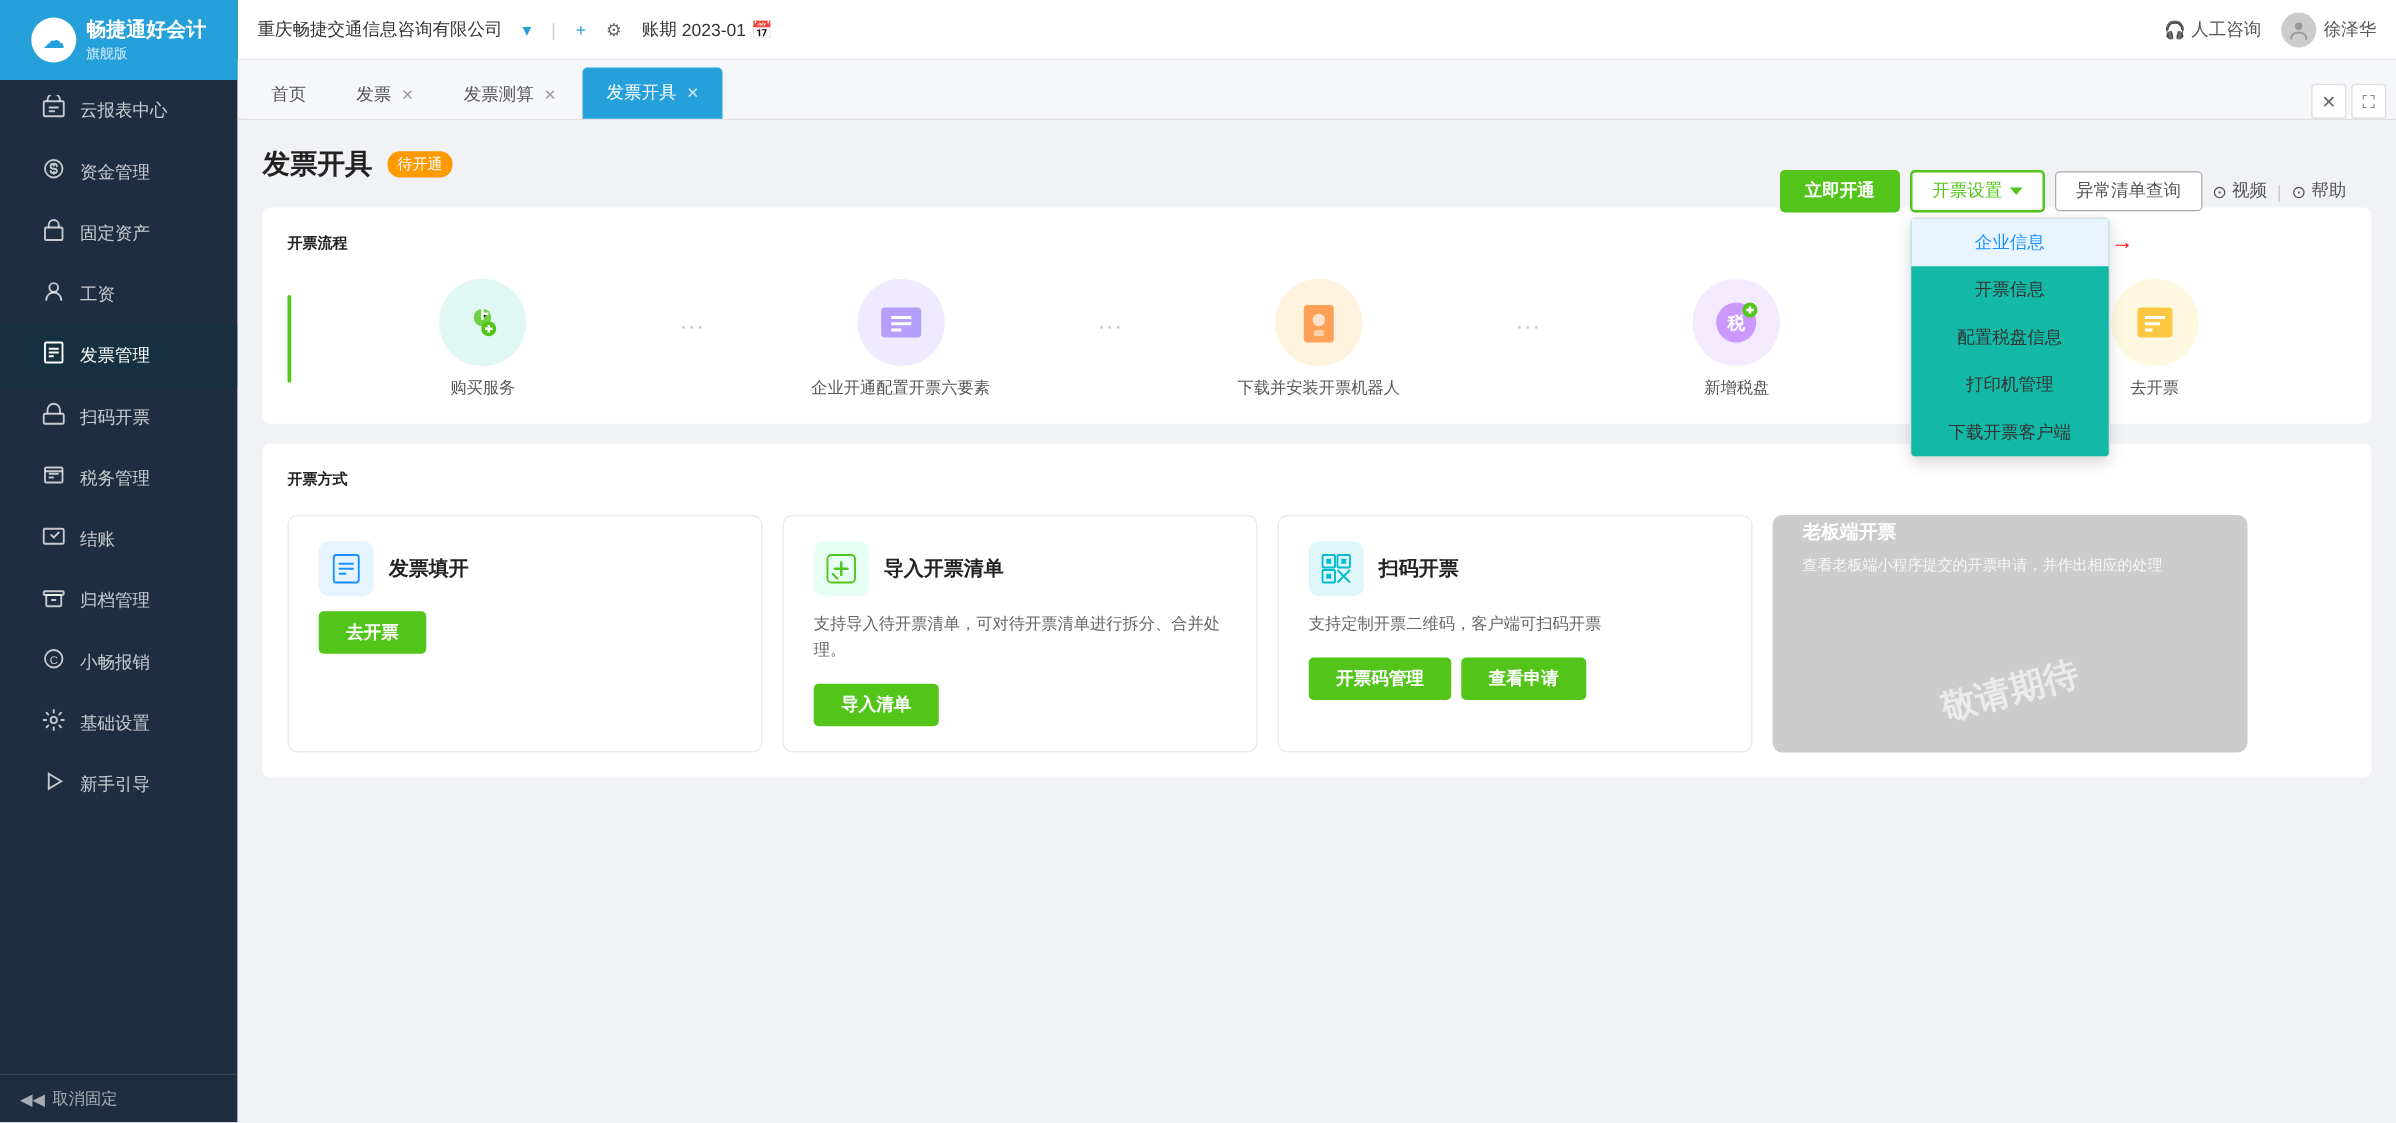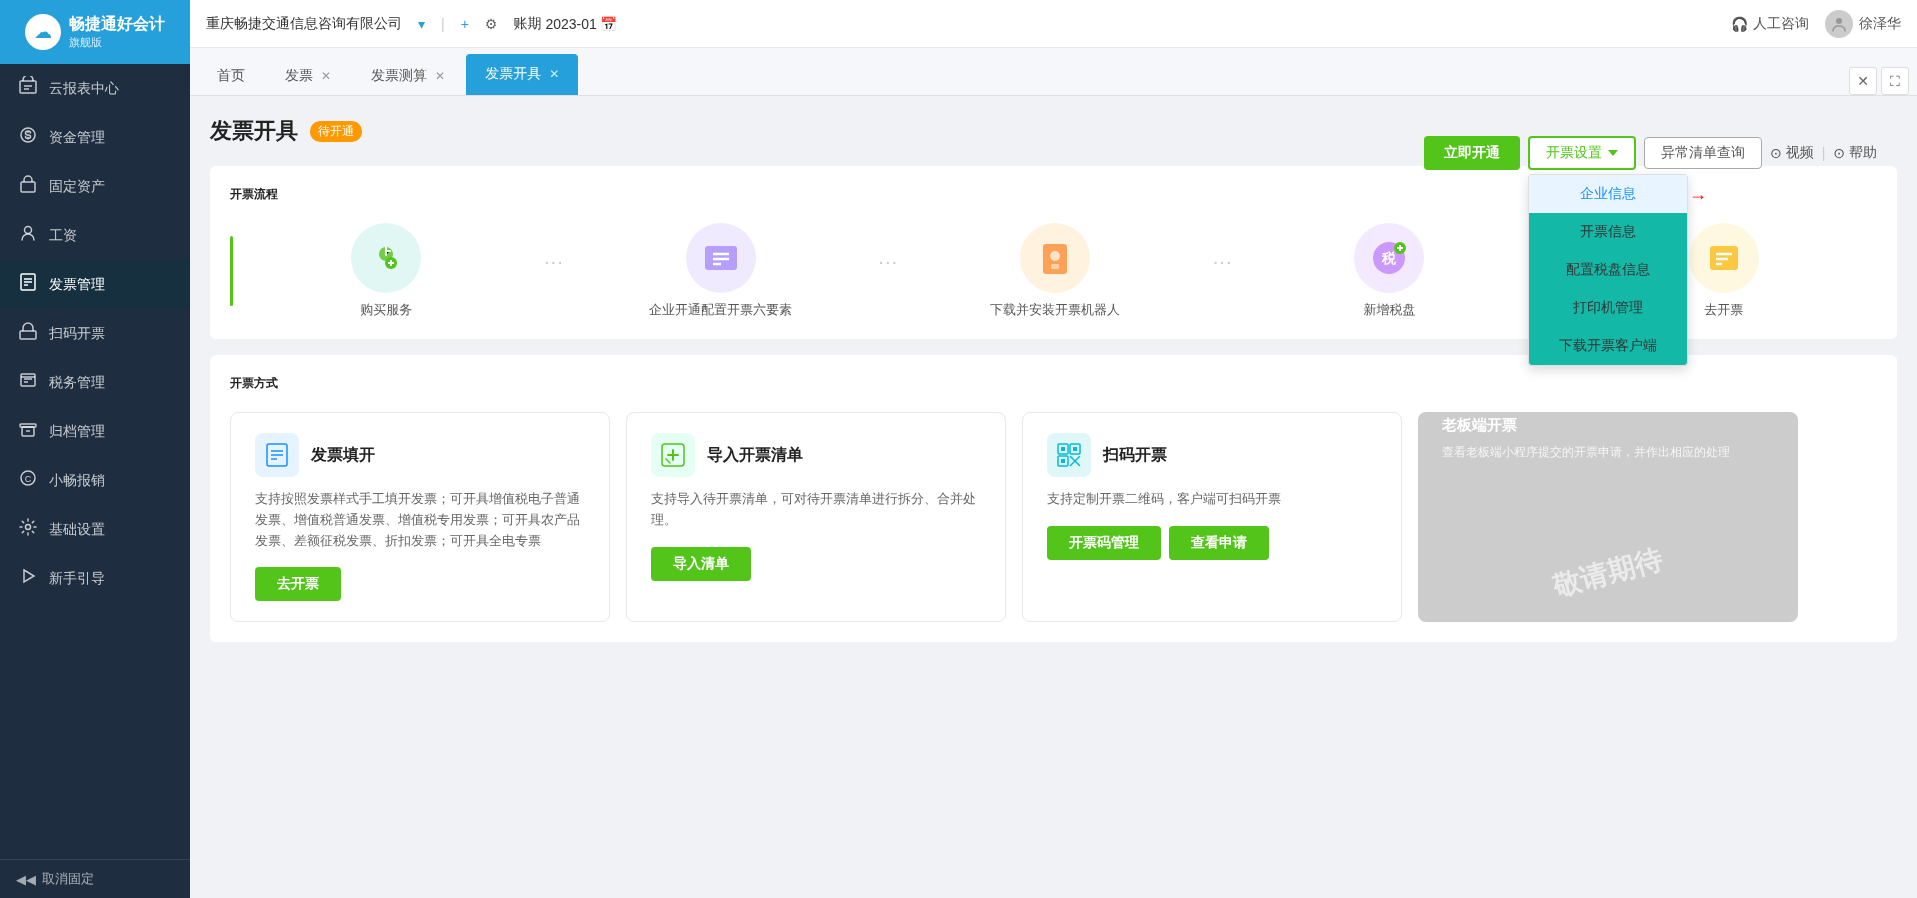--- a/index.html
+++ b/index.html
@@ -12,21 +12,21 @@
     
     
     .sidebar { width: 190px; background: #1e2d40; display: flex; flex-direction: column; flex-shrink: 0; height: 100%; }
     .sidebar-logo { height: 64px; background: #26a0da; display: flex; align-items: center; justify-content: center; gap: 8px; padding: 0 12px; flex-shrink: 0; }
     .sidebar-logo-icon { width: 36px; height: 36px; background: white; border-radius: 50%; display: flex; align-items: center; justify-content: center; font-size: 18px; color: #26a0da; }
     .sidebar-logo-text { color: white; font-size: 16px; font-weight: bold; }
     .sidebar-logo-sub { color: rgba(255,255,255,0.8); font-size: 11px; }
     .sidebar-scroll { flex: 1; overflow-y: auto; overflow-x: hidden; }
     .sidebar-scroll::-webkit-scrollbar { width: 4px; }
     .sidebar-scroll::-webkit-scrollbar-thumb { background: rgba(255,255,255,0.2); border-radius: 2px; }
-    .sidebar-item { display: flex; align-items: center; gap: 10px; padding: 12px 17px; color: rgba(255,255,255,0.75); cursor: pointer; transition: background 0.2s; }
+    .sidebar-item { display: flex; align-items: center; gap: 10px; padding: 12px 32px; color: rgba(255,255,255,0.75); cursor: pointer; transition: background 0.2s; }
     .sidebar-item.active { background: #163040; color: white; }
     .sidebar-item-icon { font-size: 18px; width: 22px; text-align: center; }
     .sidebar-item-label { font-size: 14px; }
     .sidebar-bottom { padding: 10px 16px; color: rgba(255,255,255,0.6); font-size: 13px; cursor: pointer; display: flex; align-items: center; gap: 6px; border-top: 1px solid rgba(255,255,255,0.1); }
 
     
     .content-area { flex: 1; display: flex; flex-direction: column; overflow: hidden; }
 
     
     .tab-bar { height: 48px; background: #f5f7fa; display: flex; align-items: flex-end; padding: 0 0 0 0; border-bottom: 1px solid #e0e0e0; flex-shrink: 0; position: relative; }
@@ -197,20 +197,29 @@
             <svg width="20" height="20" viewBox="0 0 20 20" fill="none">
                 <rect x="3" y="4" width="14" height="12" rx="1" stroke="rgba(255,255,255,0.75)" stroke-width="1.5"></rect>
                 <line x1="6" y1="9" x2="14" y2="9" stroke="rgba(255,255,255,0.75)" stroke-width="1.5"></line>
                 <line x1="6" y1="12" x2="10" y2="12" stroke="rgba(255,255,255,0.75)" stroke-width="1.5"></line>
                 <line x1="3" y1="7" x2="17" y2="7" stroke="rgba(255,255,255,0.75)" stroke-width="1.5"></line>
               </svg>
           </span>
           <span class="sidebar-item-label">税务管理</span>
         </div>
 
+        <div class="sidebar-item">
+          <span class="sidebar-item-icon">
+            <svg width="20" height="20" viewBox="0 0 20 20" fill="none">
+                <rect x="2" y="4" width="16" height="12" rx="1" stroke="rgba(255,255,255,0.75)" stroke-width="1.5"></rect>
+                <path d="M8 9l2 2 4-4" stroke="rgba(255,255,255,0.75)" stroke-width="1.5" stroke-linecap="round" stroke-linejoin="round"></path>
+              </svg>
+          </span>
+          <span class="sidebar-item-label">结账</span>
+        </div>
 
         <div class="sidebar-item">
           <span class="sidebar-item-icon">
             <svg width="20" height="20" viewBox="0 0 20 20" fill="none">
                 <rect x="2" y="5" width="16" height="3" rx="1" stroke="rgba(255,255,255,0.75)" stroke-width="1.5"></rect>
                 <rect x="4" y="8" width="12" height="9" rx="1" stroke="rgba(255,255,255,0.75)" stroke-width="1.5"></rect>
                 <line x1="8" y1="12" x2="12" y2="12" stroke="rgba(255,255,255,0.75)" stroke-width="1.5"></line>
               </svg>
           </span>
           <span class="sidebar-item-label">归档管理</span>
@@ -441,21 +450,20 @@
                 <div class="method-card-icon blue">
                   <svg width="28" height="28" viewBox="0 0 28 28" fill="none">
                       <rect x="4" y="3" width="20" height="22" rx="2" fill="#e6f4ff" stroke="#1890ff" stroke-width="1.5"></rect>
                       <line x1="8" y1="10" x2="20" y2="10" stroke="#1890ff" stroke-width="1.5"></line>
                       <line x1="8" y1="14" x2="20" y2="14" stroke="#1890ff" stroke-width="1.5"></line>
                       <line x1="8" y1="18" x2="14" y2="18" stroke="#1890ff" stroke-width="1.5"></line>
                     </svg>
                 </div>
                 <span class="method-card-title">发票填开</span>
               </div>
-              <div class="method-card-desc">支持按照发票样式手工填开发票；可开具增值税电子普通发票、增值税普通发票、增值税专用发票；可开具农产品发票、差额征税发票、折扣发票；可开具全电专票</div>
               <button class="method-card-btn">去开票</button>
             </div>
 
             <div class="method-card">
               <div class="method-card-header">
                 <div class="method-card-icon green">
                   <svg width="28" height="28" viewBox="0 0 28 28" fill="none">
                       <rect x="3" y="3" width="22" height="22" rx="3" fill="#e6fff5" stroke="#52c41a" stroke-width="1.5"></rect>
                       <path d="M9 14h10M14 9v10" stroke="#52c41a" stroke-width="2" stroke-linecap="round"></path>
                       <path d="M7 18l4 4" stroke="#52c41a" stroke-width="1.5" stroke-linecap="round"></path>

